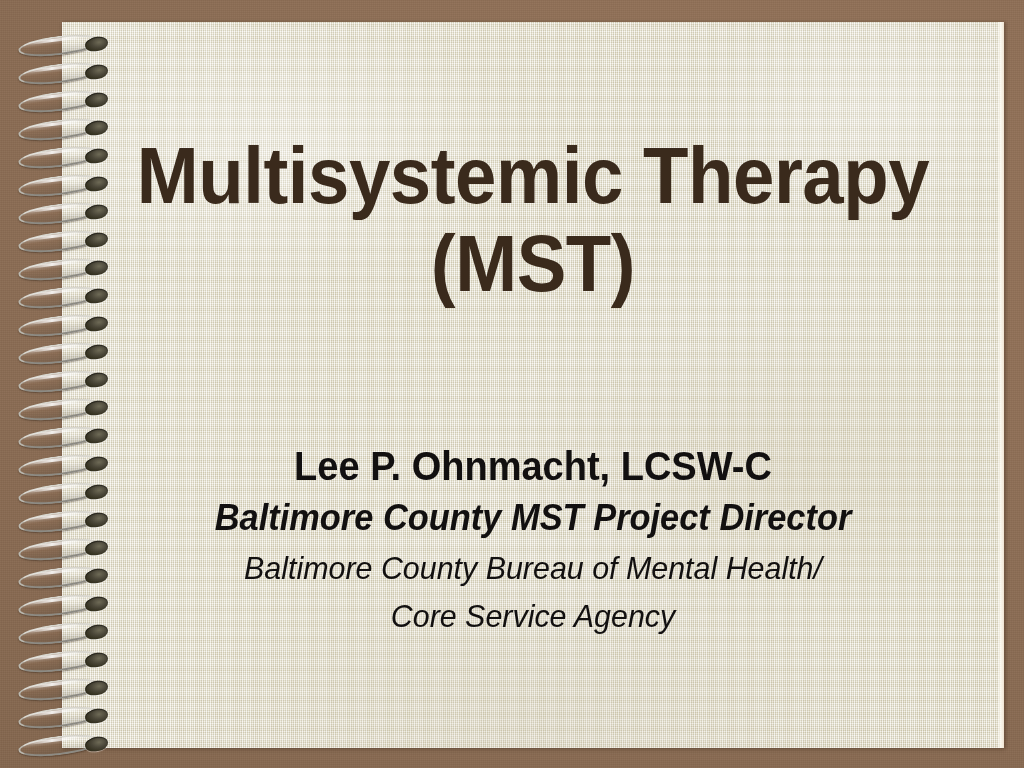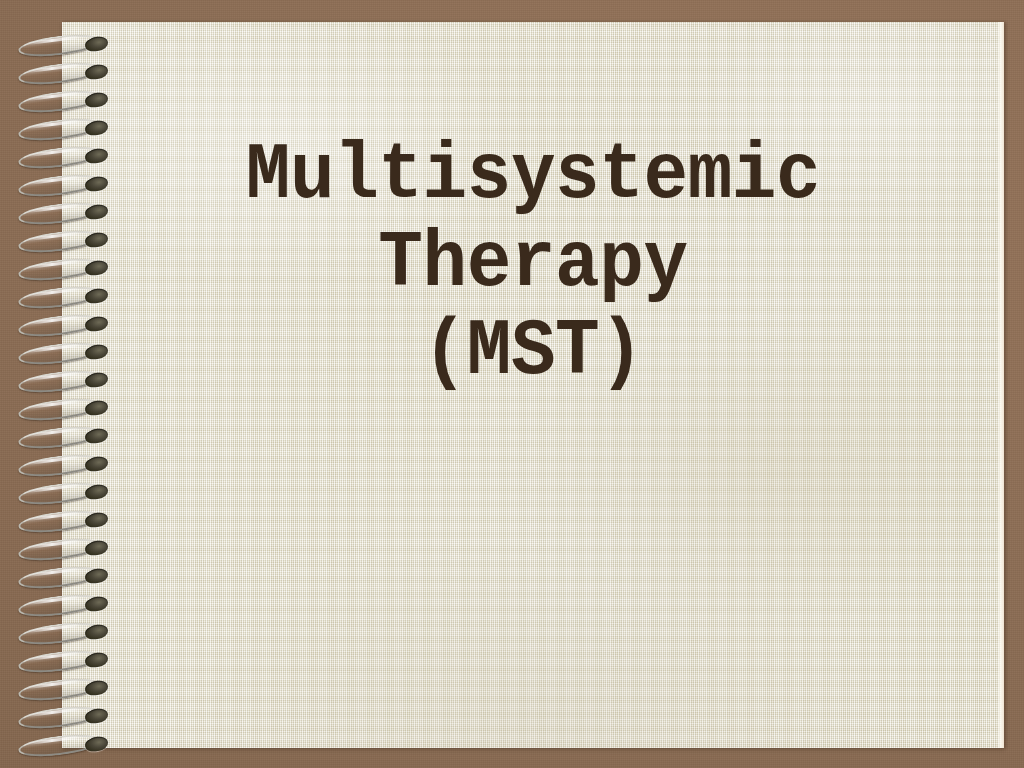--- a/index.html
+++ b/index.html
@@ -1,21 +1,21 @@
 <!DOCTYPE html>
 <html><head>
 <meta charset="utf-8">
 <style>
   html,body{margin:0;padding:0;}
   body{
     width:1024px;height:768px;overflow:hidden;
     font-family:"Liberation Sans","DejaVu Sans",sans-serif;
     background:#8d6e55;
   }
-  #slide{position:relative;width:1024px;height:768px;overflow:hidden;font-family:Liberation Mono, monospace;}
+  #slide{position:relative;width:1024px;height:768px;overflow:hidden;}
 
   
   .backdrop{
     position:absolute;inset:0;
     background:
       radial-gradient(120% 100% at 70% 30%, #96745a 0%, #8d6e55 45%, #82654d 100%);
   }
   .backdrop::after{
     content:"";position:absolute;inset:0;
     background-image:
@@ -249,14 +249,20 @@
         <div class="shine"></div>
       </div>
       <div class="hole" style="left:85px;top:737px;"></div>
     </div>
 
   <div class="title-block">
     <div>Multisystemic Therapy</div>
     <div>(MST)</div>
   </div>
 
+  <div class="subtitle-block">
+    <div class="sub-l1">Lee P. Ohnmacht, LCSW-C</div>
+    <div class="sub-l2">Baltimore County MST Project Director</div>
+    <div class="sub-l3">Baltimore County Bureau of Mental Health/</div>
+    <div class="sub-l4">Core Service Agency</div>
+  </div>
 
 </div>
 
 </body></html>

